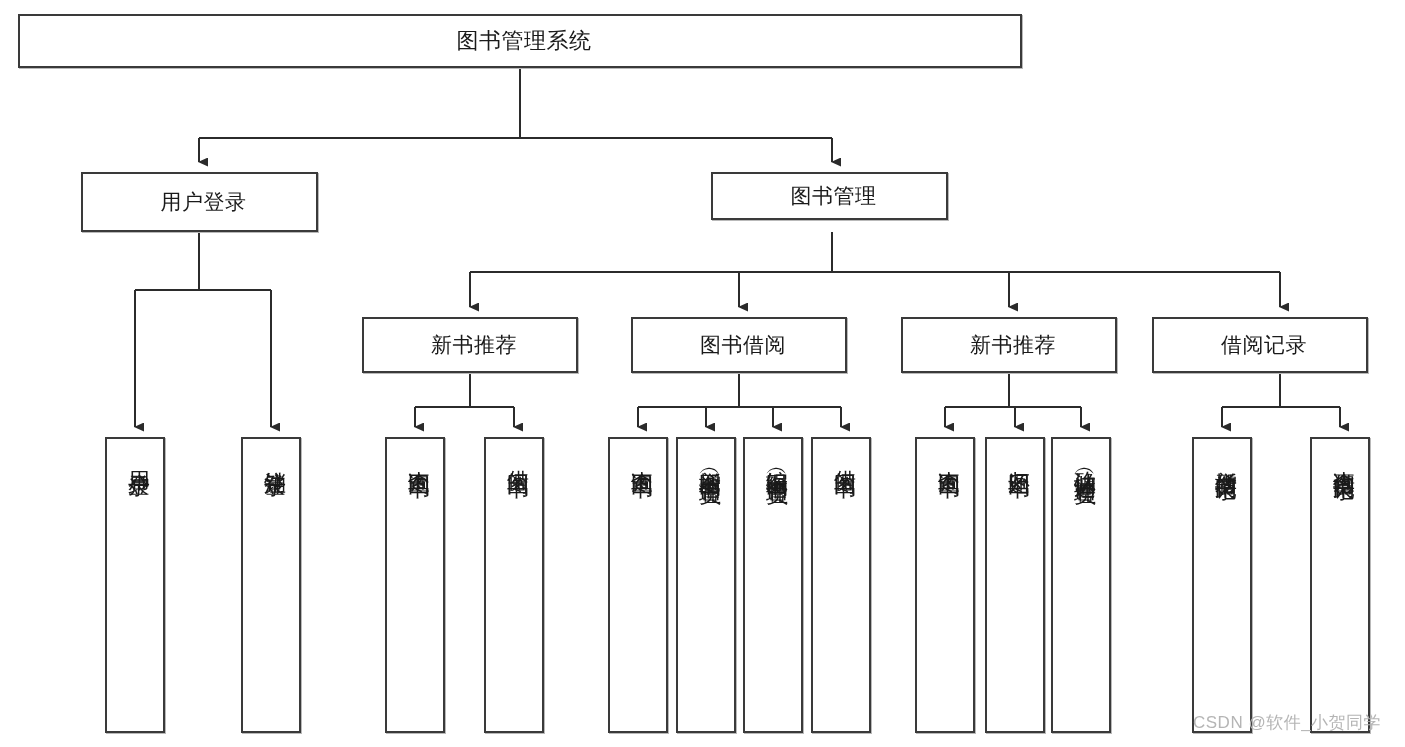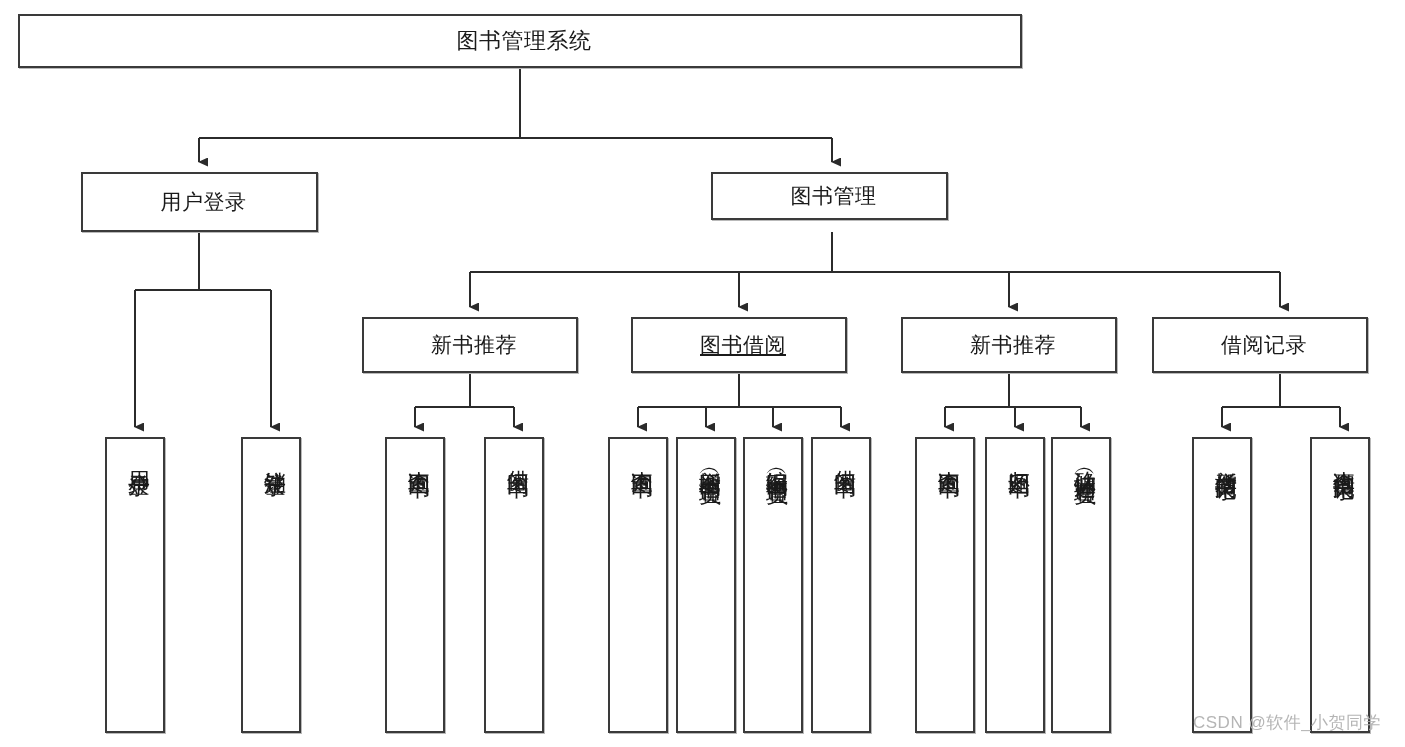--- a/index.html
+++ b/index.html
@@ -133,21 +133,21 @@
   <div class="node horizontal" style="left: 81px; top: 172px; width: 237px; height: 60px;">
     <span class="node-label">用户登录</span>
   </div>
   <div class="node horizontal" style="left: 711px; top: 172px; width: 237px; height: 48px;">
     <span class="node-label">图书管理</span>
   </div>
 
   <div class="node horizontal" style="left: 362px; top: 317px; width: 216px; height: 56px;">
     <span class="node-label">新书推荐</span>
   </div>
-  <div class="node horizontal" style="left: 631px; top: 317px; width: 216px; height: 56px; text-decoration: underline;">
+  <div class="node horizontal" style="left: 631px; top: 317px; width: 216px; height: 56px;">
     <span class="node-label">图书借阅</span>
   </div>
   <div class="node horizontal" style="left: 901px; top: 317px; width: 216px; height: 56px;">
     <span class="node-label">新书推荐</span>
   </div>
   <div class="node horizontal" style="left: 1152px; top: 317px; width: 216px; height: 56px;">
     <span class="node-label">借阅记录</span>
   </div>
 
   <div class="node vertical" style="left: 105px; top: 437px; width: 60px; height: 296px;">

